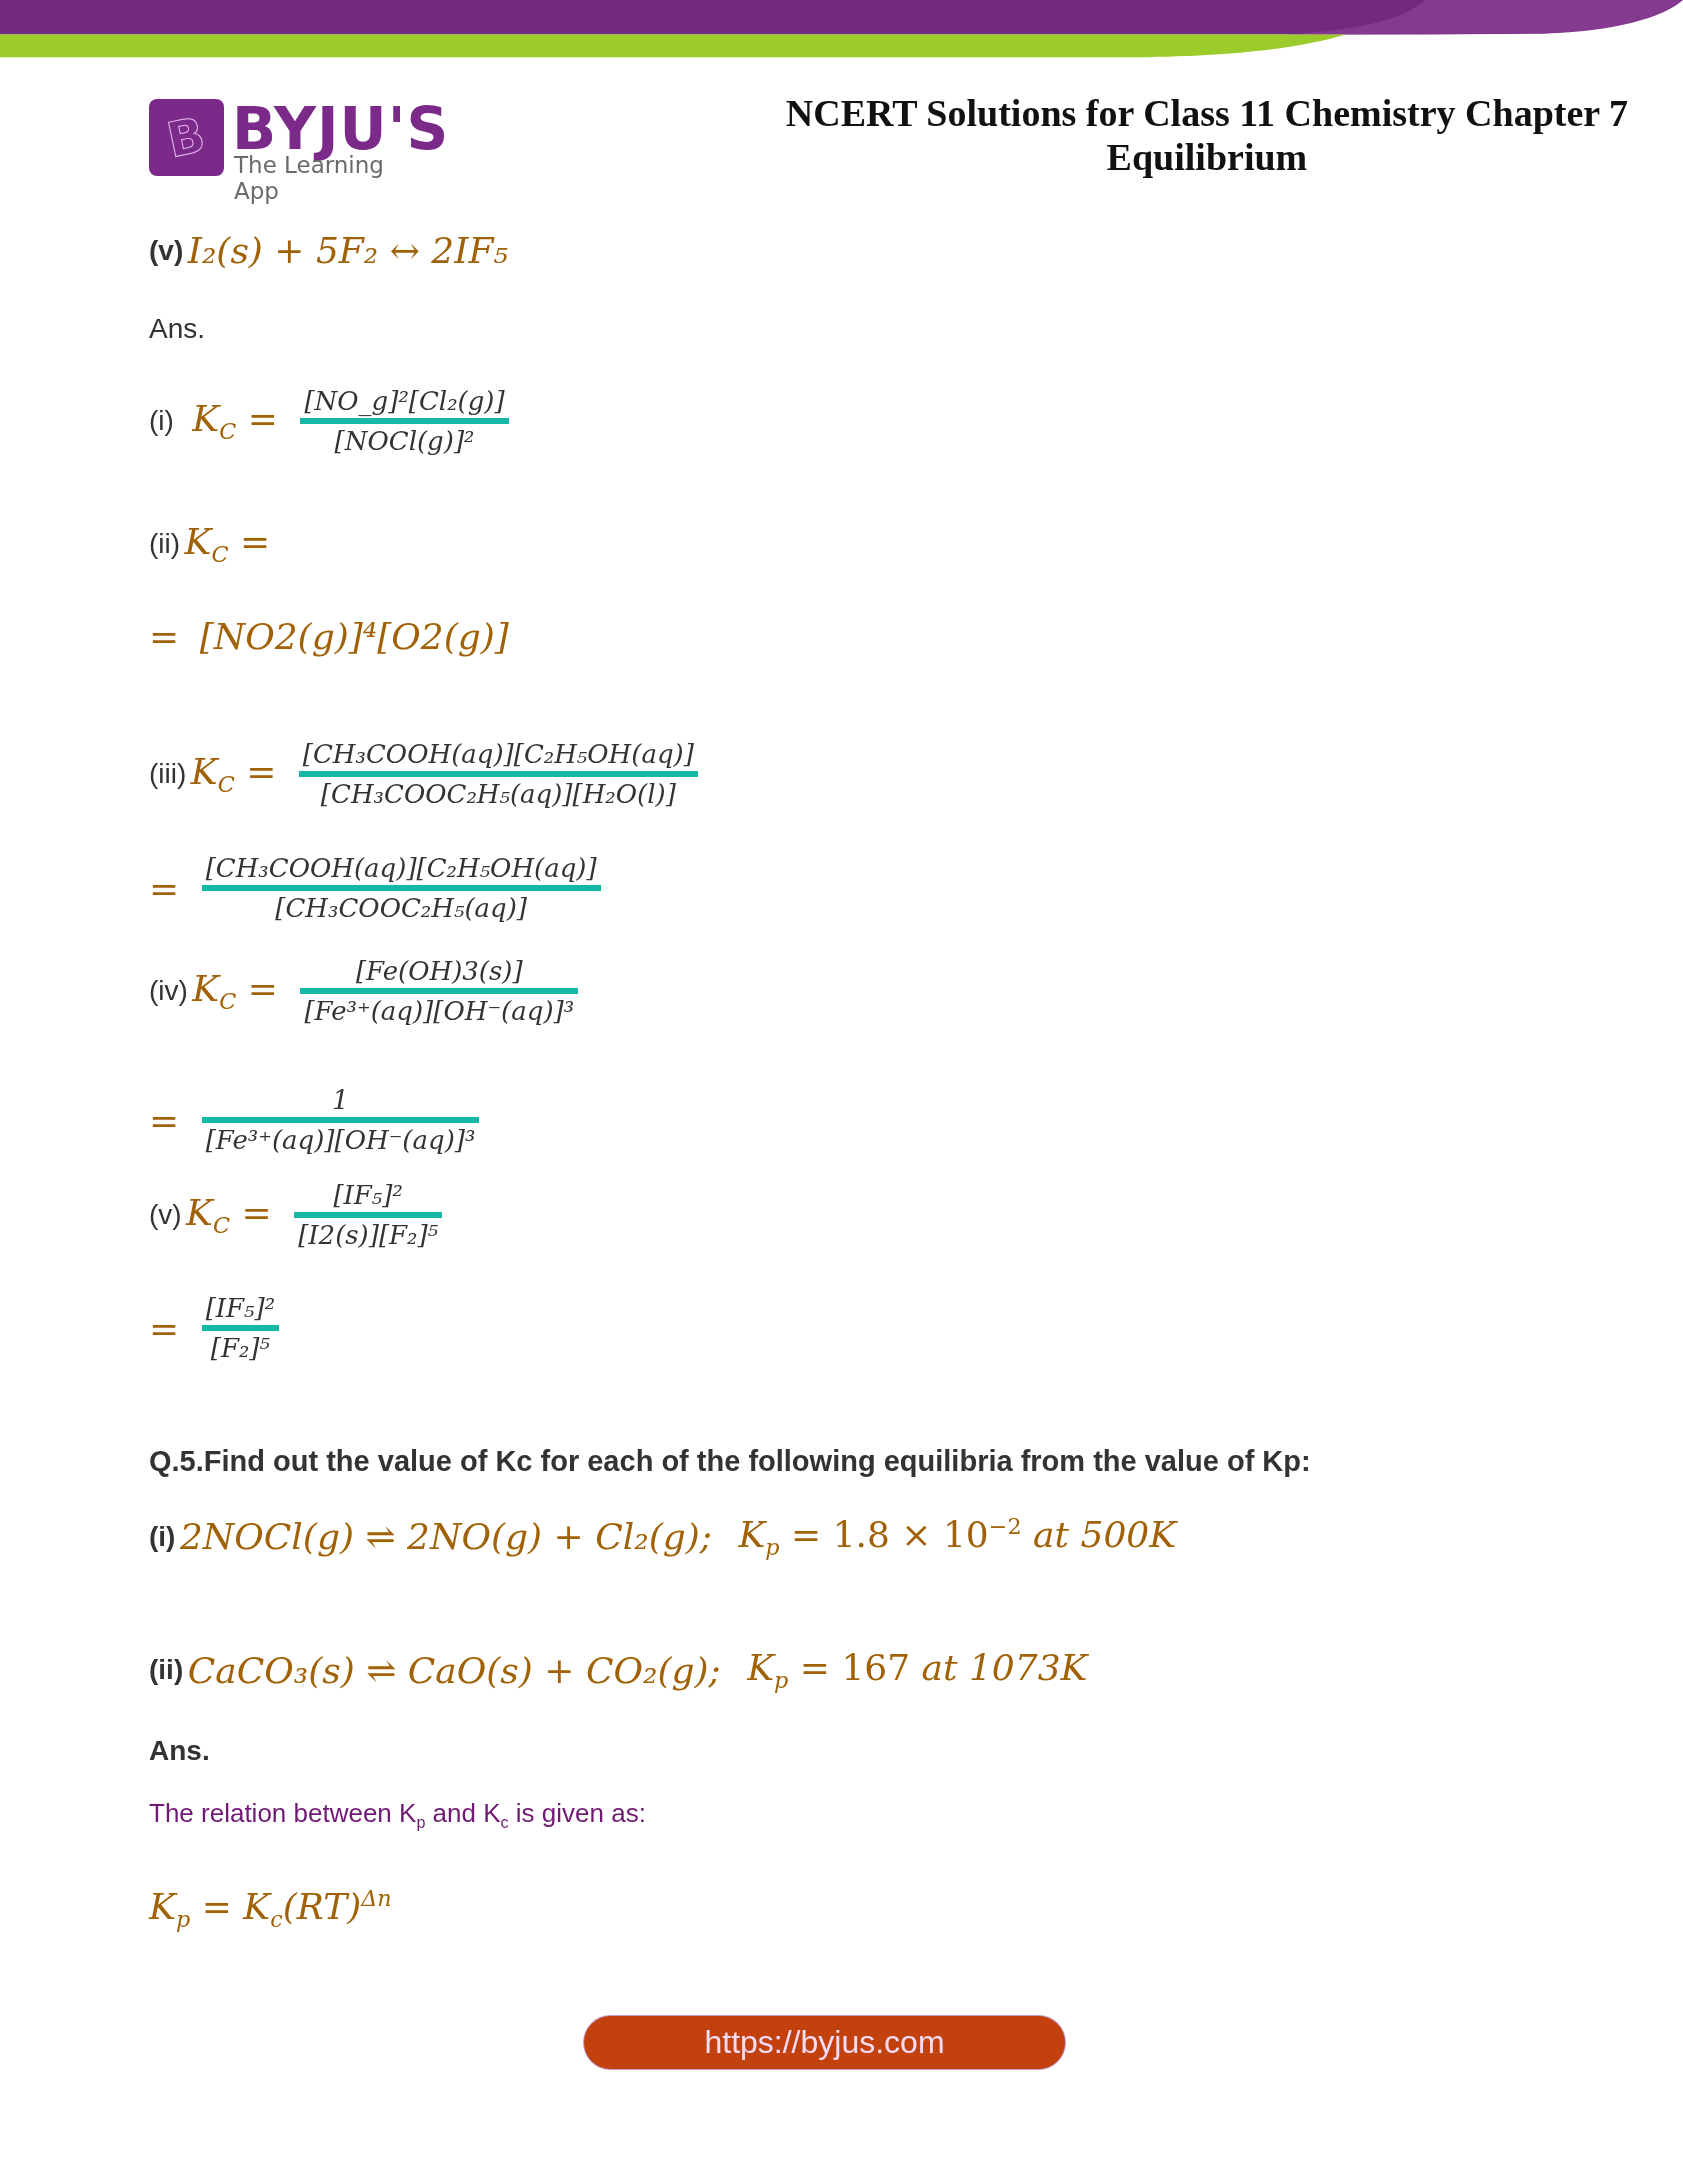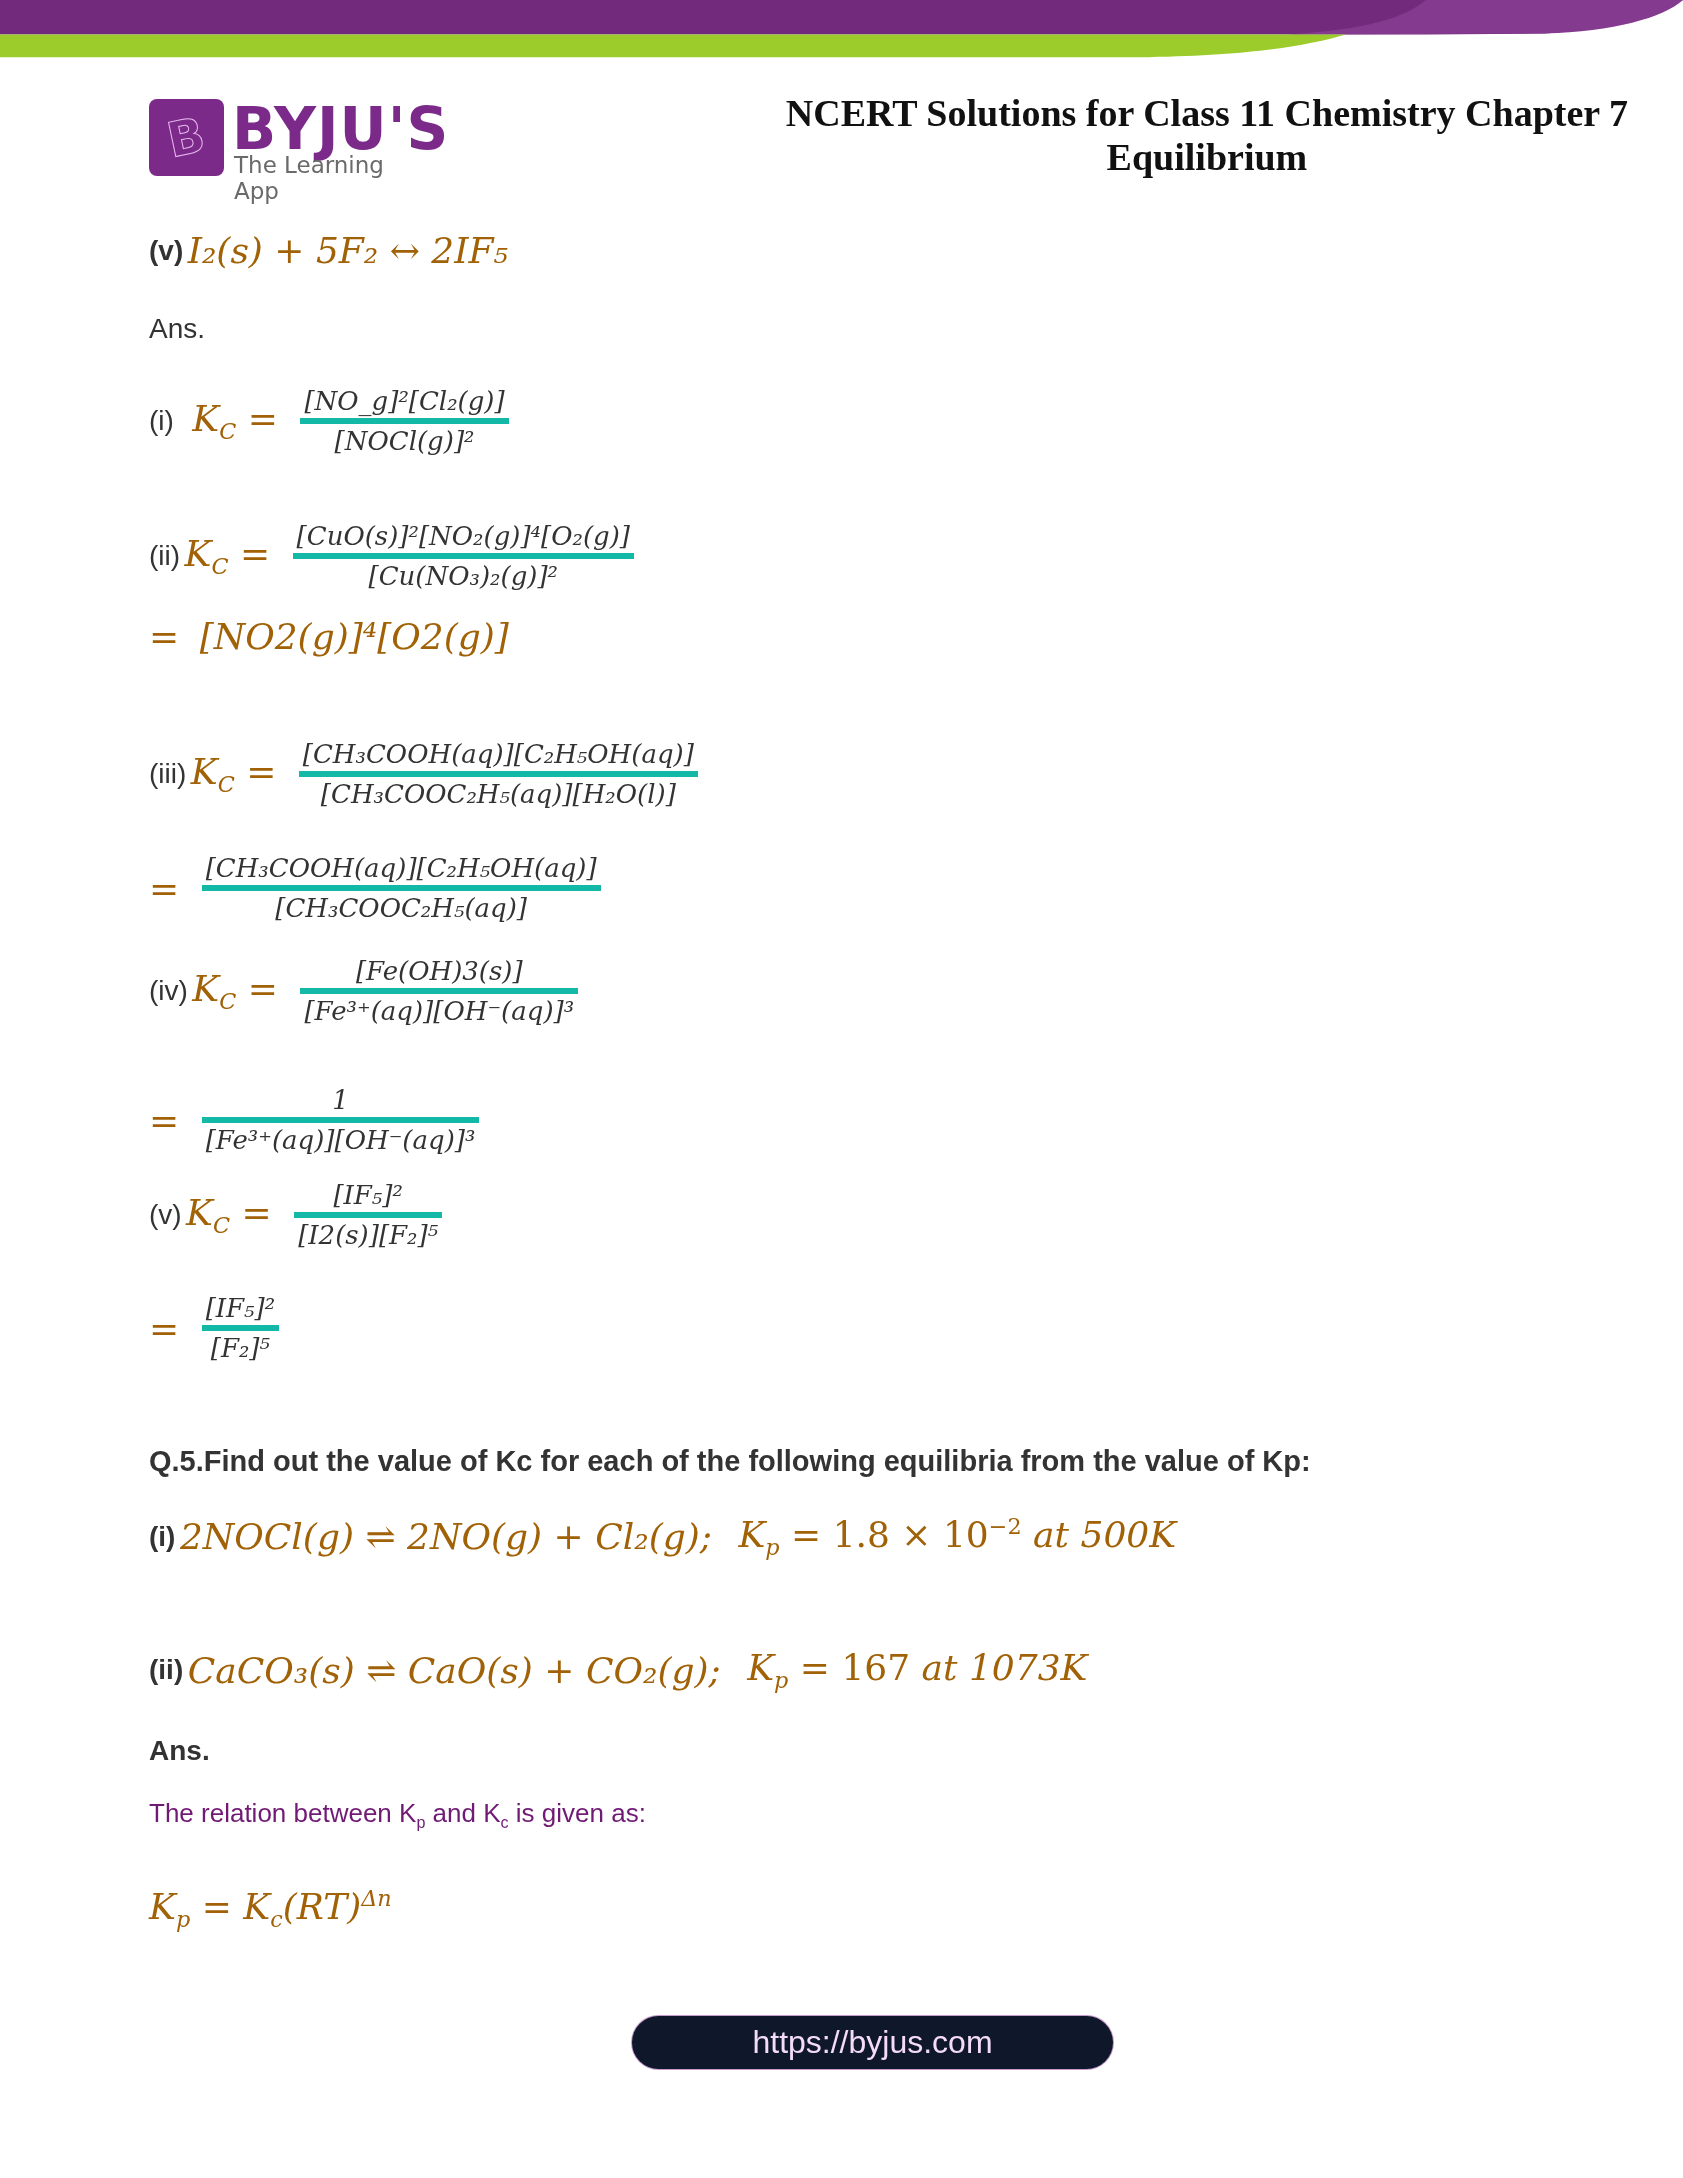--- a/index.html
+++ b/index.html
@@ -55,22 +55,22 @@
   .ans {
     font-family: "Liberation Sans", sans-serif; font-size: 28px; color: #333; font-weight: normal;
   }
   .question {
     font-family: "Liberation Sans", sans-serif; font-size: 29px; font-weight: bold; color: #333;
   }
   .plain {
     font-family: "Liberation Sans", sans-serif; font-size: 26px; color: #701a75;
   }
   .footer-btn {
-    position: absolute; left: 632px; top: 2016px; width: 481px; height: 53px;
-    background: #0f172a; border-radius: 27px; color: #f4dcf7;
+    position: absolute; left: 584px; top: 2016px; width: 481px; height: 53px;
+    background: #c2410c; border-radius: 27px; color: #f4dcf7;
     font-family: "Liberation Sans", sans-serif; font-size: 32px; line-height: 53px; text-align: center;
     box-shadow: 0 0 0 1px #c79acd;
   }
 </style>
 </head>
 <body>
 
 <svg class="banner" viewBox="0 0 1700 70" preserveAspectRatio="none">
   <path d="M0 0 H1700 V0 C1660 20 1620 30 1560 34 L1440 35 L0 35 Z" fill="#722a7c"></path>
   <path d="M1440 0 H1700 C1680 18 1630 32 1560 34 L1300 35 C1380 30 1420 18 1440 0 Z" fill="#843a8e"></path>
@@ -104,24 +104,20 @@
     <span class="math" style="margin-left:14px;"><span>K</span><sub>C</sub> <span class="up">=</span></span>
     <span class="frac">
       <div class="num">[NO_g]²[Cl₂(g)]</div>
       <div class="den">[NOCl(g)]²</div>
     </span>
   </div>
 
   <div class="row" style="top:521px;">
     <span class="label">(ii)</span>
     <span class="math"><span>K</span><sub>C</sub> <span class="up">=</span></span>
-    <span class="frac">
-      <div class="num">[CuO(s)]²[NO₂(g)]⁴[O₂(g)]</div>
-      <div class="den">[Cu(NO₃)₂(g)]²</div>
-    </span>
   </div>
 
   <div class="row" style="top:616px;">
     <span class="math"><span class="up">=</span></span>
     <span class="math" style="margin-left:16px;">[NO2(g)]⁴[O2(g)]</span>
   </div>
 
   <div class="row" style="top:739px;">
     <span class="label">(iii)</span>
     <span class="math"><span>K</span><sub>C</sub> <span class="up">=</span></span>

